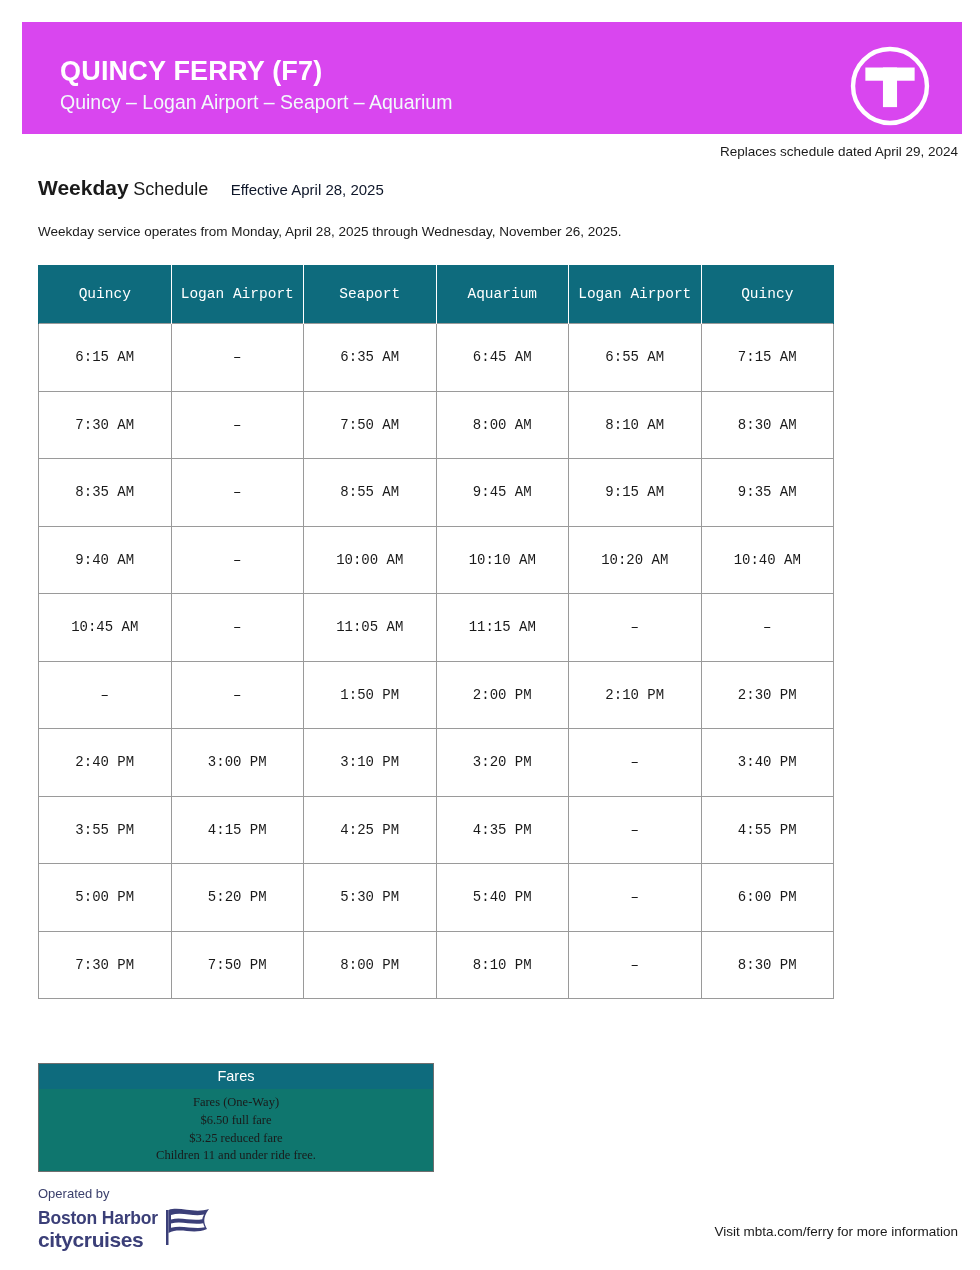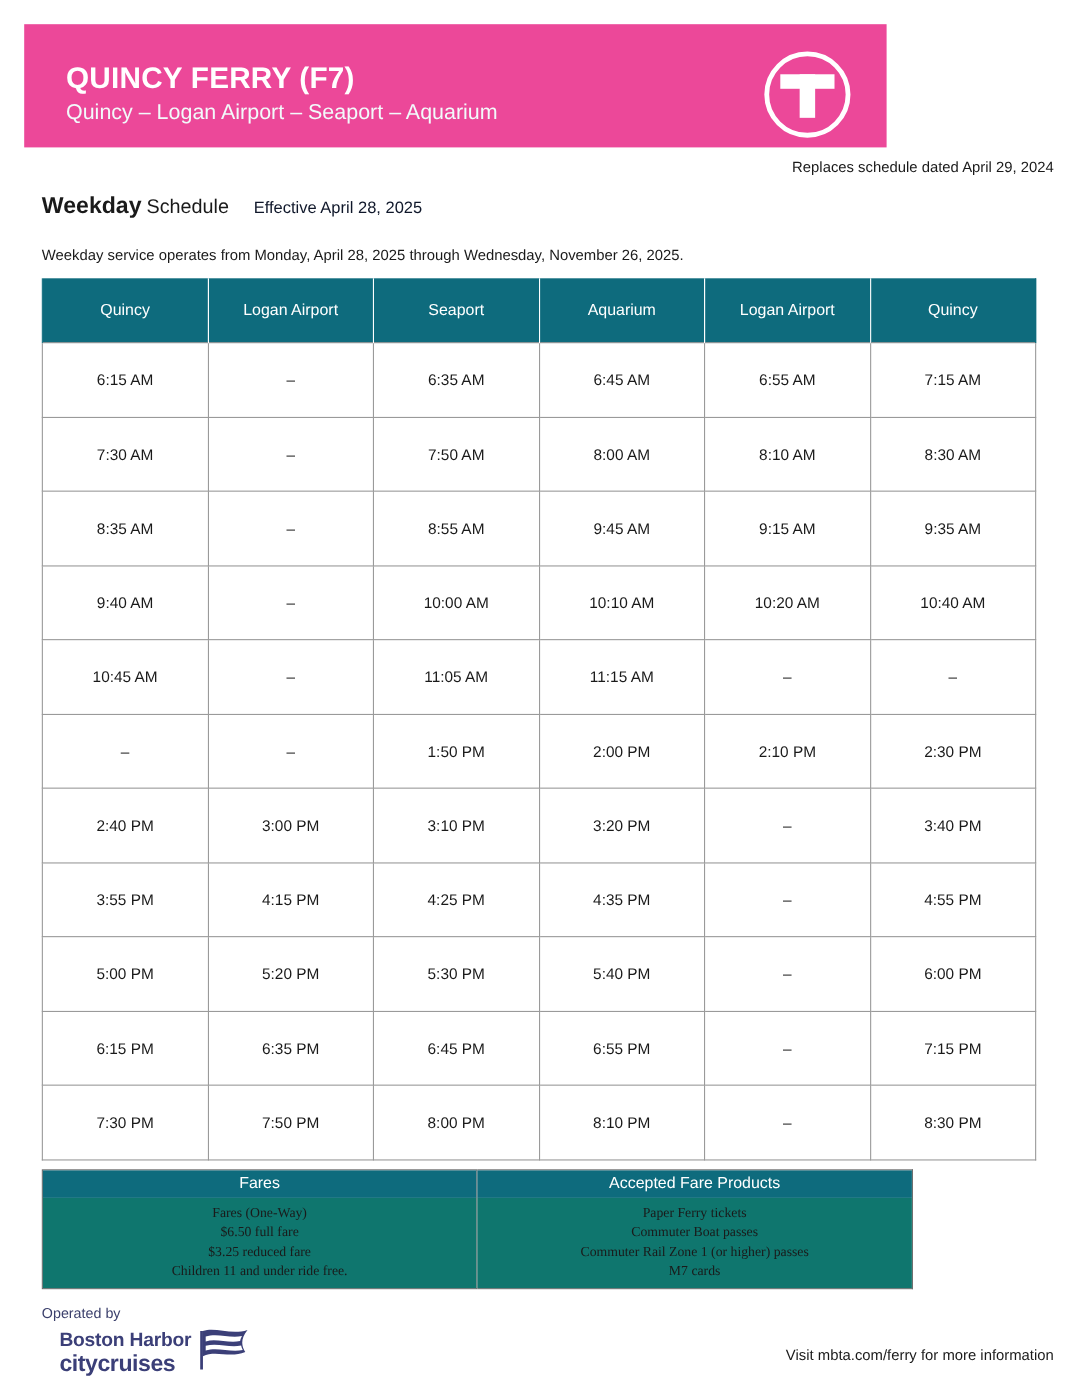--- a/index.html
+++ b/index.html
@@ -14,23 +14,23 @@
     color: #1a1a1a;
     position: relative;
     overflow: hidden;
   }
 
   
   .banner {
     position: absolute;
     left: 22px;
     top: 22px;
-    width: 784px;
+    width: 940px;
     height: 112px;
-    background: #ec4899;
+    background: #d946ef;
     box-sizing: border-box;
     display: flex;
     align-items: center;
     justify-content: space-between;
     padding: 16px 26px 0 20px;
   }
   .banner-text {
     display: flex;
     flex-direction: column;
     justify-content: center;
@@ -98,24 +98,25 @@
     top: 224px;
     font-size: 13.5px;
     color: #1a1a1a;
     white-space: nowrap;
   }
 
   
   .sched-table {
     position: absolute;
     left: 38px;
-    top: 253px;
-    width: 904px;
+    top: 265px;
+    width: 796px;
     border-collapse: collapse;
     table-layout: fixed;
+    font-family: Liberation Mono, monospace;
   }
   .sched-table th {
     background: #0e6b7d;
     color: #ffffff;
     font-size: 14.5px;
     font-weight: normal;
     height: 56px;
     text-align: center;
     vertical-align: middle;
     border-right: 1px solid #ffffff;
@@ -182,21 +183,20 @@
     margin-bottom: 2px;
   }
   .bh-logo {
     display: flex;
     align-items: flex-end;
   }
   .bh-words {
     display: flex;
     flex-direction: column;
     line-height: 1.0;
-    margin-left: 16px;
   }
   .bh-line1 {
     font-size: 17.5px;
     font-weight: bold;
     color: #3b3f78;
     letter-spacing: -0.2px;
   }
   .bh-line2 {
     font-size: 21px;
     font-weight: bold;
@@ -319,55 +319,38 @@
     </tr>
     <tr>
       <td>5:00 PM</td>
       <td>5:20 PM</td>
       <td>5:30 PM</td>
       <td>5:40 PM</td>
       <td>–</td>
       <td>6:00 PM</td>
     </tr>
     <tr>
-      <td>6:15 PM</td>
-      <td>6:35 PM</td>
-      <td>6:45 PM</td>
-      <td>6:55 PM</td>
-      <td>–</td>
-      <td>7:15 PM</td>
-    </tr>
-    <tr>
       <td>7:30 PM</td>
       <td>7:50 PM</td>
       <td>8:00 PM</td>
       <td>8:10 PM</td>
       <td>–</td>
       <td>8:30 PM</td>
     </tr>
   </tbody>
 </table>
 
 <div class="fares-wrap">
   <div class="fare-box">
     <div class="fare-head">Fares</div>
     <div class="fare-body">
       <div>Fares (One-Way)</div>
       <div>$6.50 full fare</div>
       <div>$3.25 reduced fare</div>
       <div>Children 11 and under ride free.</div>
-    </div>
-  </div>
-  <div class="fare-box">
-    <div class="fare-head">Accepted Fare Products</div>
-    <div class="fare-body">
-      <div>Paper Ferry tickets</div>
-      <div>Commuter Boat passes</div>
-      <div>Commuter Rail Zone 1 (or higher) passes</div>
-      <div>M7 cards</div>
     </div>
   </div>
 </div>
 
 <div class="operator">
   <div class="operated-by">Operated by</div>
   <div class="bh-logo">
     <div class="bh-words">
       <span class="bh-line1">Boston Harbor</span>
       <span class="bh-line2">citycruises</span>

